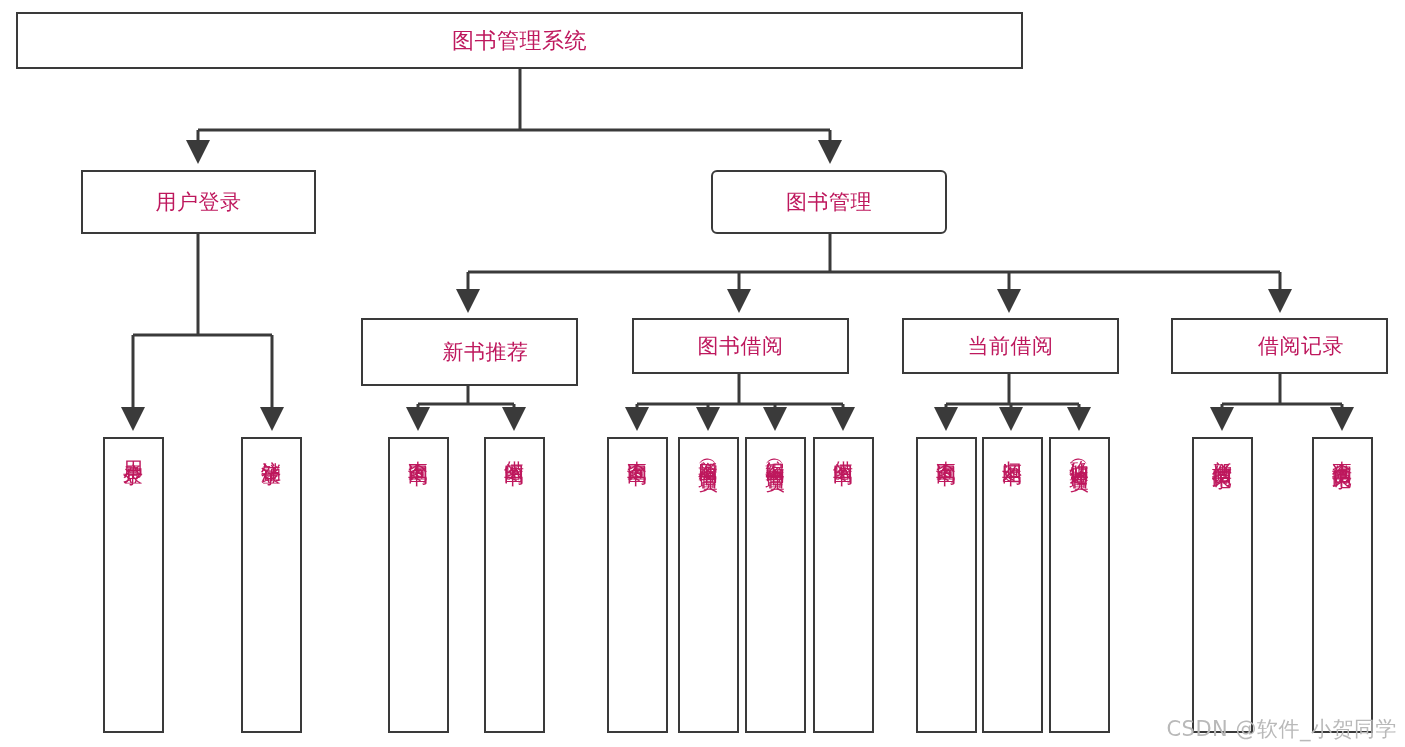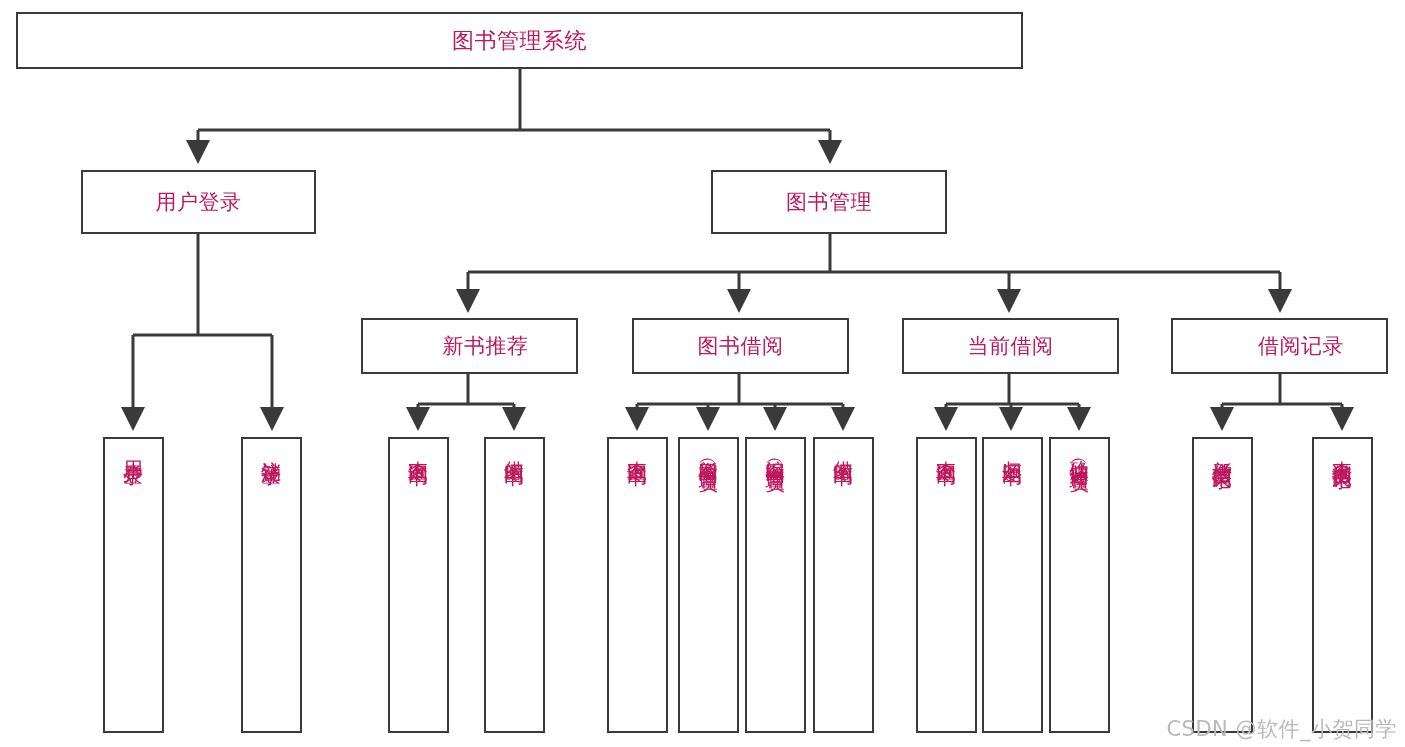--- a/index.html
+++ b/index.html
@@ -128,25 +128,25 @@
     </g>
   </svg>
 
   <div class="node h-node root" style="left:16px; top:12px; width:1007px; height:57px;">
     <span class="label">图书管理系统</span>
   </div>
 
   <div class="node h-node" style="left:81px; top:170px; width:235px; height:64px;">
     <span class="label">用户登录</span>
   </div>
-  <div class="node h-node" style="left:711px; top:170px; width:236px; height:64px;">
+  <div class="node h-node" style="left:711px; top:170px; width:236px; height:64px;border-radius:6px;">
     <span class="label">图书管理</span>
   </div>
 
-  <div class="node h-node" style="left:361px; top:318px; width:217px; height:56px;padding-left:32px;">
+  <div class="node h-node" style="left:361px; top:318px; width:217px; height:68px;padding-left:32px;">
     <span class="label">新书推荐</span>
   </div>
   <div class="node h-node" style="left:632px; top:318px; width:217px; height:56px;">
     <span class="label">图书借阅</span>
   </div>
   <div class="node h-node" style="left:902px; top:318px; width:217px; height:56px;">
     <span class="label">当前借阅</span>
   </div>
   <div class="node h-node" style="left:1171px; top:318px; width:217px; height:56px;padding-left:43px;">
     <span class="label">借阅记录</span>

